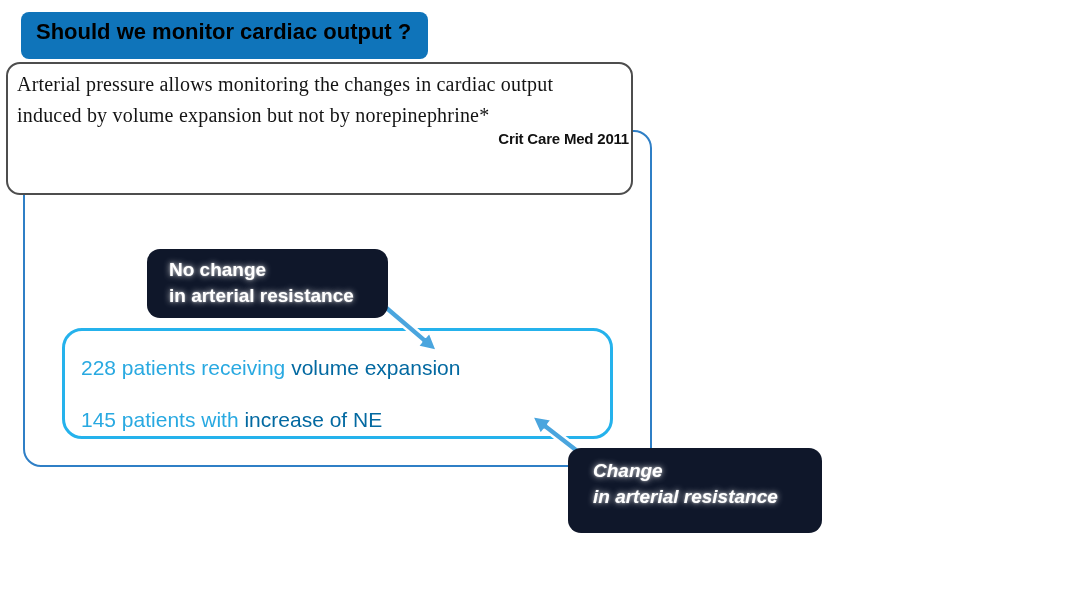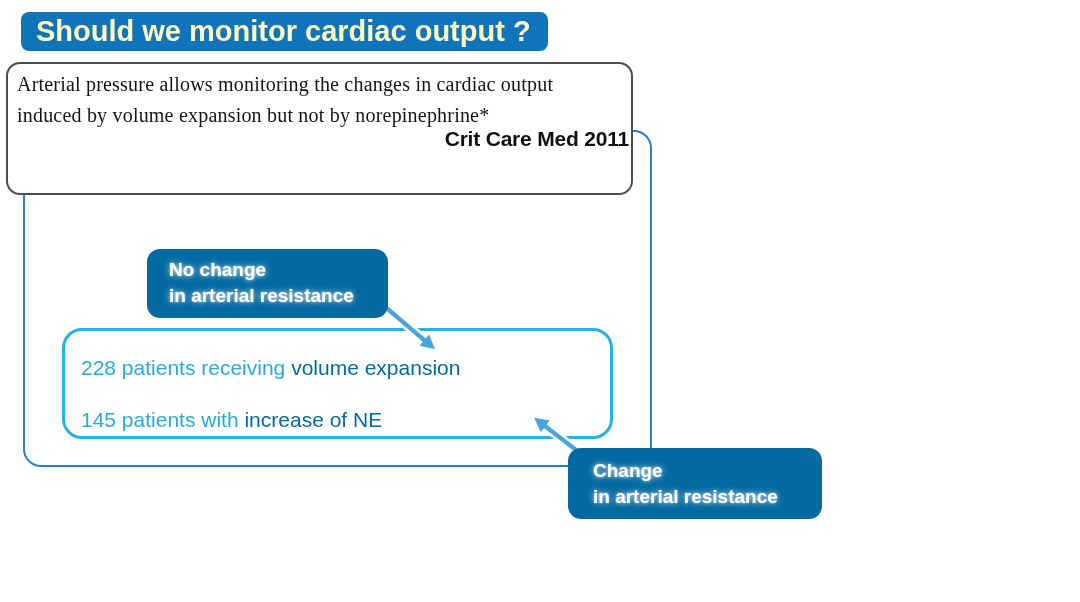--- a/index.html
+++ b/index.html
@@ -3,22 +3,22 @@
 <meta charset="utf-8">
 <style>
   html,body{margin:0;padding:0;background:#fff;}
   #stage{
     position:relative;width:1080px;height:602px;background:#ffffff;
     font-family:"Liberation Sans",sans-serif;overflow:hidden;
   }
   
   #slide-title{
     position:absolute;left:21px;top:12px;height:39px;line-height:39px;
-    background:#0f74ba;color:#fef9c3;font-size:29px;font-weight:bold;
-    padding:0 17px 0 15px;border-radius:8px;white-space:nowrap;z-index:5;
+    background:#0f74ba;color:#000000;font-size:22px;font-weight:bold;
+    padding:0 17px 8px 15px;border-radius:8px;white-space:nowrap;z-index:5;
   }
   
   #outer-frame{
     position:absolute;left:23px;top:130px;width:629px;height:337px;
     border:2px solid #2f7fc6;border-radius:18px;box-sizing:border-box;z-index:0;
   }
   
   #paper-box{
     position:absolute;left:6px;top:62px;width:627px;height:133px;
     background:#ffffff;border:2px solid #4d4d4d;border-radius:14px;
@@ -28,43 +28,43 @@
     font-family:"Liberation Serif","DejaVu Serif",serif;
     font-size:20px;line-height:31px;color:#141414;white-space:nowrap;
     letter-spacing:.2px;
   }
   .author-line{
     font-size:12.5px;line-height:16px;color:#2b2b2b;white-space:nowrap;
     letter-spacing:-.2px;
   }
   #paper-authors{margin-top:9px;}
   #paper-journal{
-    font-size:21px;font-weight:bold;color:#111;text-align:right;
+    font-size:15px;font-weight:bold;color:#111;text-align:right;
     line-height:16px;margin-top:0;letter-spacing:-.2px;
   }
   
   #study-box{
     position:absolute;left:62px;top:328px;width:551px;height:111px;
     background:#ffffff;border:3px solid #25b2ec;border-radius:20px;
     box-sizing:border-box;z-index:2;
   }
   .study-row{position:absolute;left:16px;font-size:21px;line-height:26px;white-space:nowrap;}
   #study-row-1{top:24px;}
   #study-row-2{top:76px;text-align:right;}
   .hl{color:#29a9e1;margin-top:36px;}
   .rest{color:#0369a1;}
   
   .callout{
-    position:absolute;background:#0369a1;border-radius:13px;color:#ffffff;
+    position:absolute;background:#0f172a;border-radius:13px;color:#ffffff;
     font-size:19px;font-weight:bold;line-height:26px;box-sizing:border-box;z-index:4;
     text-shadow:0 0 6px rgba(255,255,255,.85),0 0 2px rgba(255,255,255,.5);
     white-space:nowrap;
   }
   #callout-no-change{left:147px;top:249px;width:241px;height:69px;padding:8px 0 0 22px;}
-  #callout-change{left:568px;top:448px;width:254px;height:71px;padding:10px 0 0 25px;}
+  #callout-change{left:568px;top:448px;width:254px;height:85px;padding:10px 0 0 25px;font-style:italic;}
   
   #arrow-layer{position:absolute;left:0;top:0;width:1080px;height:602px;z-index:3;pointer-events:none;}
 </style>
 </head>
 <body>
 
 <div id="stage">
 
   <div id="slide-title">Should we monitor cardiac output ?</div>
 

